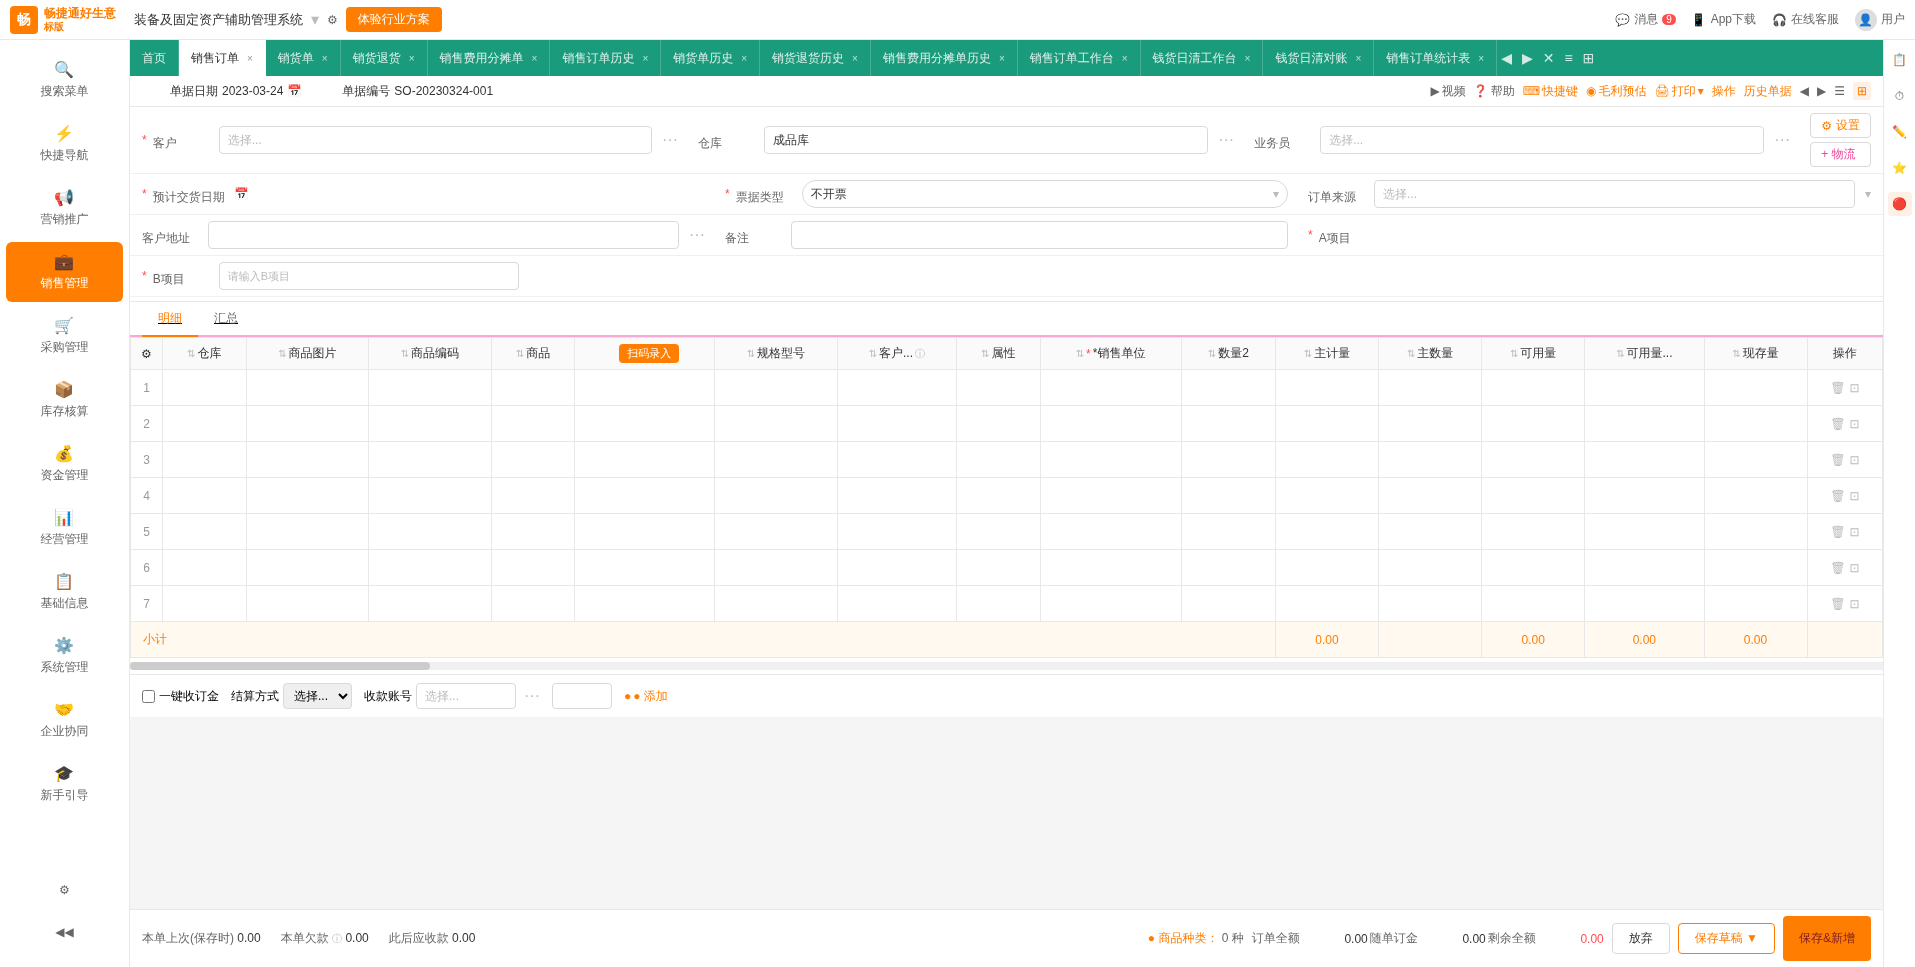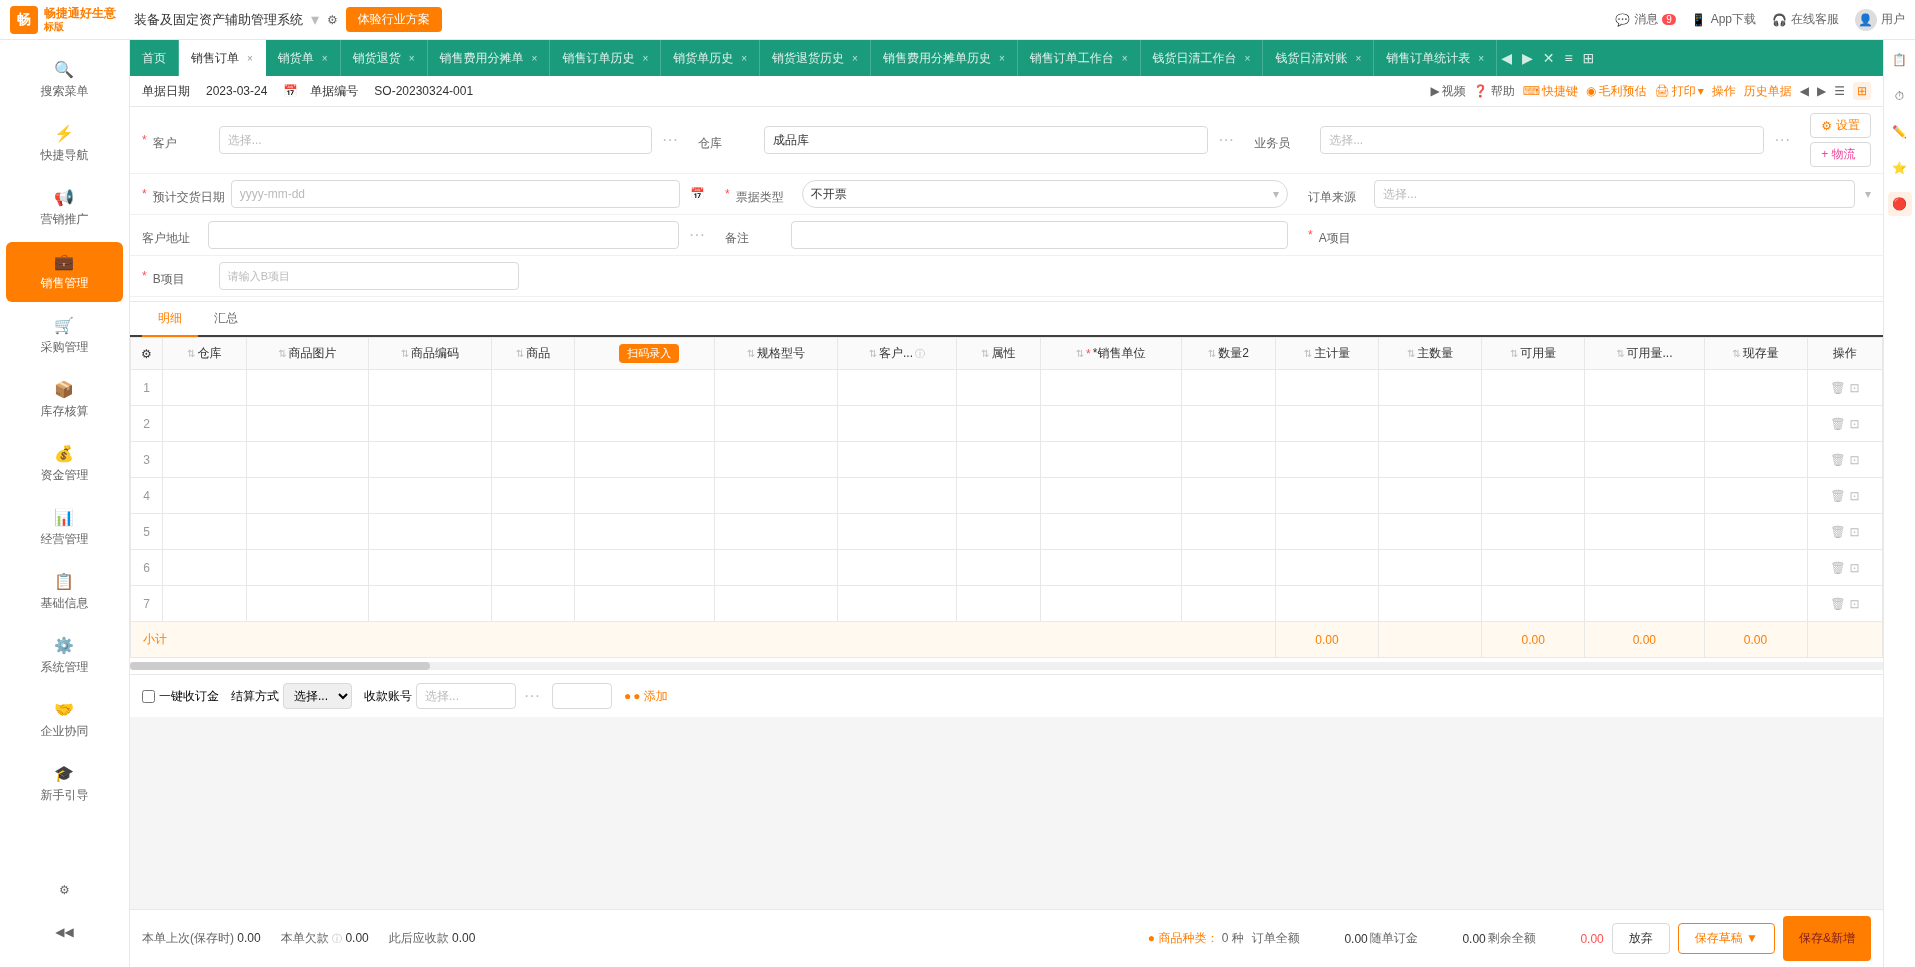--- a/index.html
+++ b/index.html
@@ -42,31 +42,31 @@
     
     .form-container { background: #fff; margin: 0; padding: 0; }
     
     
     .toolbar { display: flex; align-items: center; justify-content: space-between; padding: 6px 12px; border-bottom: 1px solid #e8e8e8; background: #fff; }
     .toolbar-left { display: flex; align-items: center; gap: 12px; }
     .toolbar-right { display: flex; align-items: center; gap: 8px; font-size: 12px; color: #666; }
     .toolbar-right span { cursor: pointer; display: flex; align-items: center; gap: 2px; }
     .field-label { color: #333; }
     .field-value { color: #333; font-weight: 500; }
-    .date-field { display: flex; align-items: center; gap: 16px; }
+    .date-field { display: flex; align-items: center; gap: 4px; margin-left: 28px; }
     
     
     .form-row { display: flex; align-items: center; padding: 6px 12px; border-bottom: 1px solid #f0f0f0; gap: 20px; }
     .form-field { display: flex; align-items: center; gap: 6px; flex: 1; }
     .form-field .label { color: #666; white-space: nowrap; min-width: 60px; margin-top: 7px; }
     .form-field .required { color: #ff4d4f; }
     .dots { color: #bbb; font-size: 16px; margin-left: 4px; cursor: pointer; }
     
     
-    .content-tabs { display: flex; border-bottom: 2px solid #404040; padding: 0 12px; background: #fff; }
+    .content-tabs { display: flex; border-bottom: 2px solid #f9a8d4; padding: 0 12px; background: #fff; text-decoration: underline; }
     .content-tab { padding: 8px 16px; cursor: pointer; color: #666; border-bottom: 2px solid transparent; margin-bottom: -2px; }
     .content-tab.active { color: #ff7d00; border-bottom-color: #ff7d00; font-weight: 500; }
     
     
     .table-container { background: #fff; overflow: auto; }
     .data-table { width: 100%; border-collapse: collapse; min-width: 1200px; }
     .data-table th { background: #fafafa; border: 1px solid #e8e8e8; padding: 6px 8px; color: #333; font-weight: 500; white-space: nowrap; text-align: center; font-size: 11px; }
     .data-table td { border: 1px solid #e8e8e8; padding: 6px 8px; color: #333; text-align: center; height: 36px; }
     .th-sortable { display: flex; align-items: center; justify-content: center; gap: 2px; }
     .sort-icon { color: #bbb; font-size: 10px; }
@@ -371,23 +371,20 @@
               <button class="side-action-btn" style="border:1px solid #d9d9d9;background:#fff;border-radius:4px;padding:3px 10px;cursor:pointer;color:#ec4899;font-size:12px;">
                 <span>+ 物流</span>
               </button>
             </div>
           </div>
 
           <div class="form-row">
             <div class="form-field">
               <span class="required red-text">*</span>
               <span class="label">预计交货日期</span>
-              <div class="input-like">
-                <span style="color:#bbb;">yyyy-mm-dd</span>
-              </div>
               <span style="color:#666;cursor:pointer;margin-left:4px;">📅</span>
             </div>
             <div class="form-field">
               <span class="required red-text">*</span>
               <span class="label">票据类型</span>
               <div class="select-like" style="flex:1;min-width:80px;border-radius:14px;">
                 <span>不开票</span>
                 <span class="arrow">▾</span>
               </div>
             </div>

